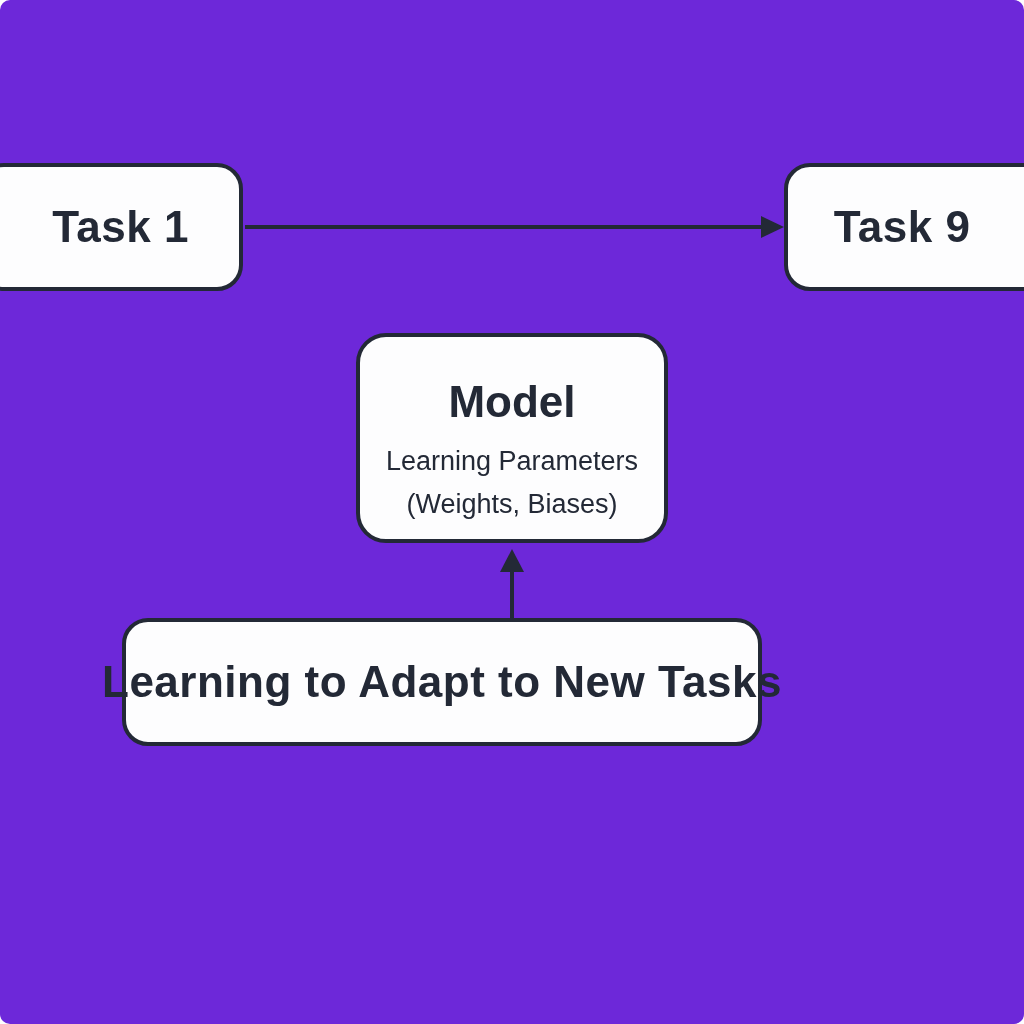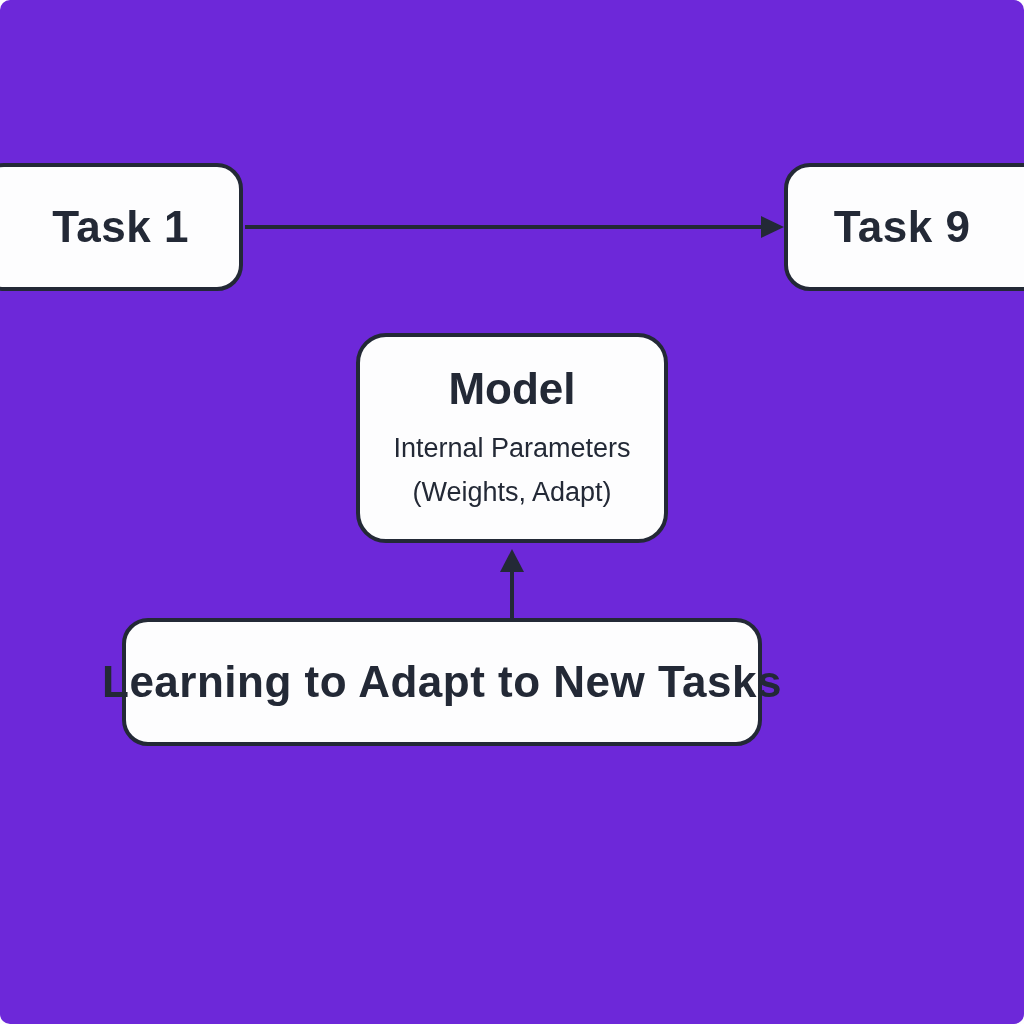--- a/index.html
+++ b/index.html
@@ -50,21 +50,21 @@
     height: 128px;
   }
   #task2 .node-label { margin-right: 30px; }
   #model {
     left: 356px;
     top: 333px;
     width: 312px;
     height: 210px;
     border-radius: 30px;
     flex-direction: column;
-    justify-content: flex-start;
+    justify-content: center;
     padding-top: 28px;
   }
   .model-title {
     font-weight: 700;
     font-size: 44px;
     color: #232936;
     line-height: 1.1;
     margin-bottom: 14px;
   }
   .model-subtitle {
@@ -130,21 +130,21 @@
 
   <div class="node" id="task2">
     <span class="node-label">Task 9</span>
   </div>
 
   <div class="arrow-line" id="arrow-h-line"></div>
   <div id="arrow-h-head"></div>
 
   <div class="node" id="model">
     <div class="model-title">Model</div>
-    <div class="model-subtitle">Internal Parameters (Weights, Adapt)</div>
+    <div class="model-subtitle">Learning Parameters (Weights, Biases)</div>
   </div>
 
   <div id="arrow-v-head"></div>
   <div class="arrow-line" id="arrow-v-line"></div>
 
   <div class="node" id="learning">
     <span class="node-label">Learning to Adapt to New Tasks</span>
   </div>
 
 </div>

